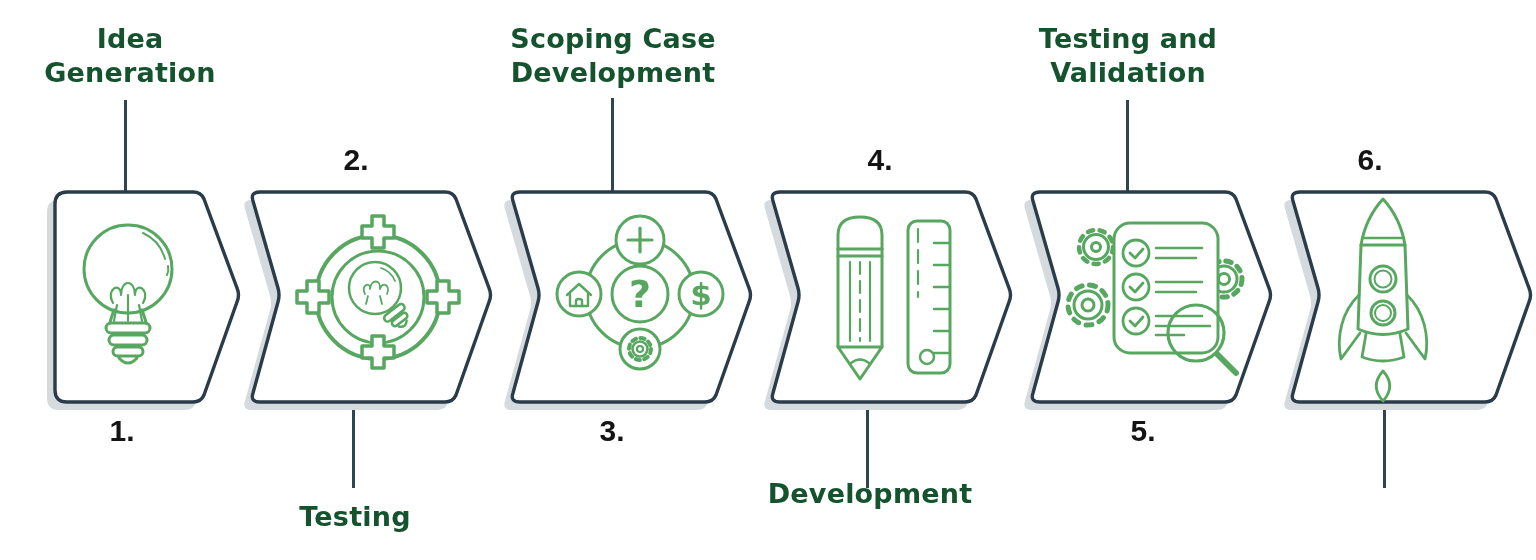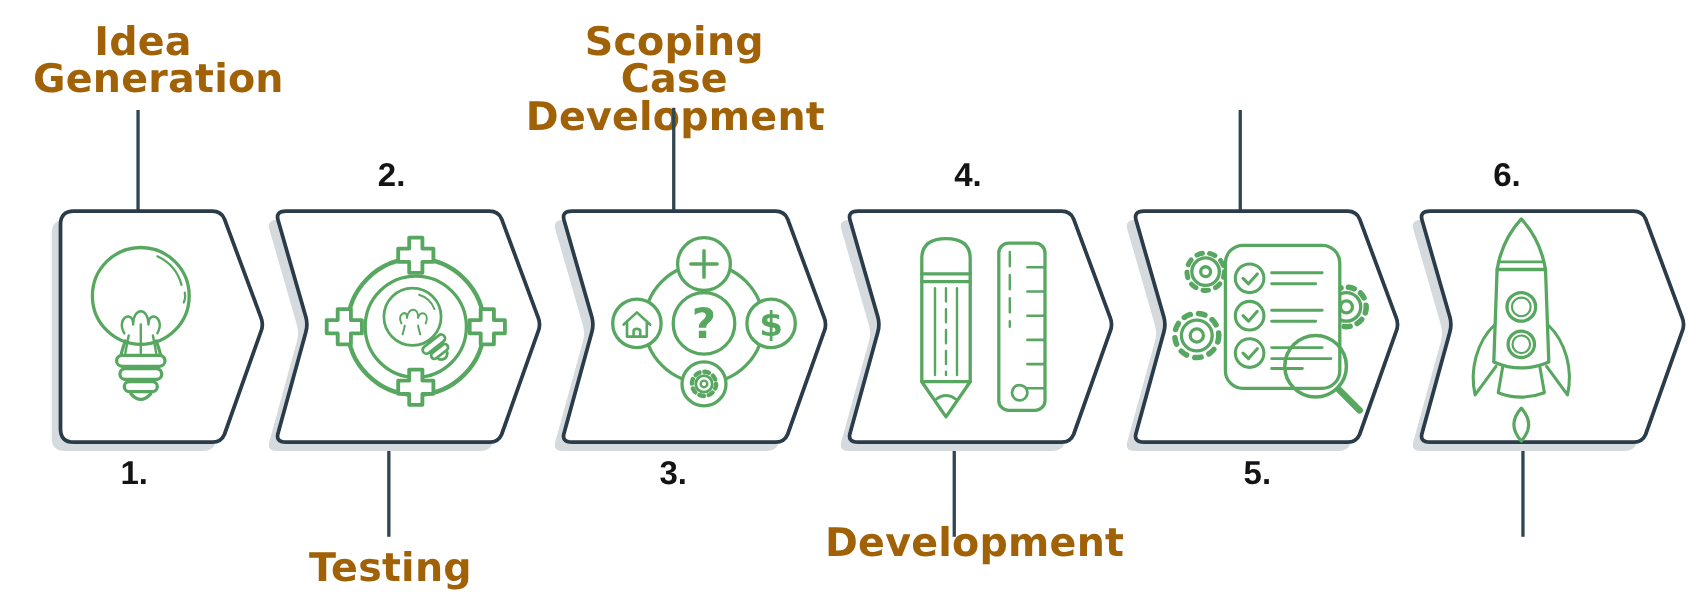--- a/index.html
+++ b/index.html
@@ -1,37 +1,38 @@
 <!DOCTYPE html>
 <html><head>
 <meta charset="utf-8">
 <style>
   html,body{margin:0;padding:0;background:#ffffff;}
   #canvas{position:relative;width:1536px;height:560px;background:#ffffff;overflow:hidden;
           font-family:"DejaVu Sans","Liberation Sans",sans-serif;}
-  .step-label{position:absolute;font-size:36px;font-weight:700;color:#a16207;
+  .step-label{position:absolute;font-size:27px;font-weight:700;color:#14532d;
               text-align:center;line-height:34px;letter-spacing:.2px;}
   .step-number{position:absolute;width:60px;font-size:30px;font-weight:700;color:#141414;
                text-align:center;font-family:"Liberation Sans","DejaVu Sans",sans-serif;}
   .connector{position:absolute;width:3px;background:#2e4653;}
   .chev{position:absolute;}
   .icon{position:absolute;}
   .chev-shadow{fill:#d5dade;}
   .chev-body{fill:#ffffff;stroke:#2a3b49;stroke-width:3.4;stroke-linejoin:round;}
   .g{stroke:#58a761;fill:none;stroke-linecap:round;stroke-linejoin:round;}
   .gw{stroke:#58a761;fill:#ffffff;stroke-linecap:round;stroke-linejoin:round;}
   .gtxt{fill:#58a761;font-weight:700;font-family:"DejaVu Sans",sans-serif;}
 </style>
 </head>
 <body>
 
 <div id="canvas">
 
   <div class="step-label" style="left:30px;top:22px;width:200px;">Idea Generation</div>
   <div class="step-label" style="left:478px;top:22px;width:270px;">Scoping Case Development</div>
+  <div class="step-label" style="left:1018px;top:22px;width:220px;">Testing and Validation</div>
 
   <div class="step-label" style="left:255px;top:500px;width:200px;">Testing</div>
   <div class="step-label" style="left:750px;top:477px;width:240px;">Development</div>
 
   <div class="step-number" style="left:92px;top:414px;">1.</div>
   <div class="step-number" style="left:326px;top:143px;">2.</div>
   <div class="step-number" style="left:582px;top:414px;">3.</div>
   <div class="step-number" style="left:850px;top:143px;">4.</div>
   <div class="step-number" style="left:1113px;top:414px;">5.</div>
   <div class="step-number" style="left:1340px;top:143px;">6.</div>

